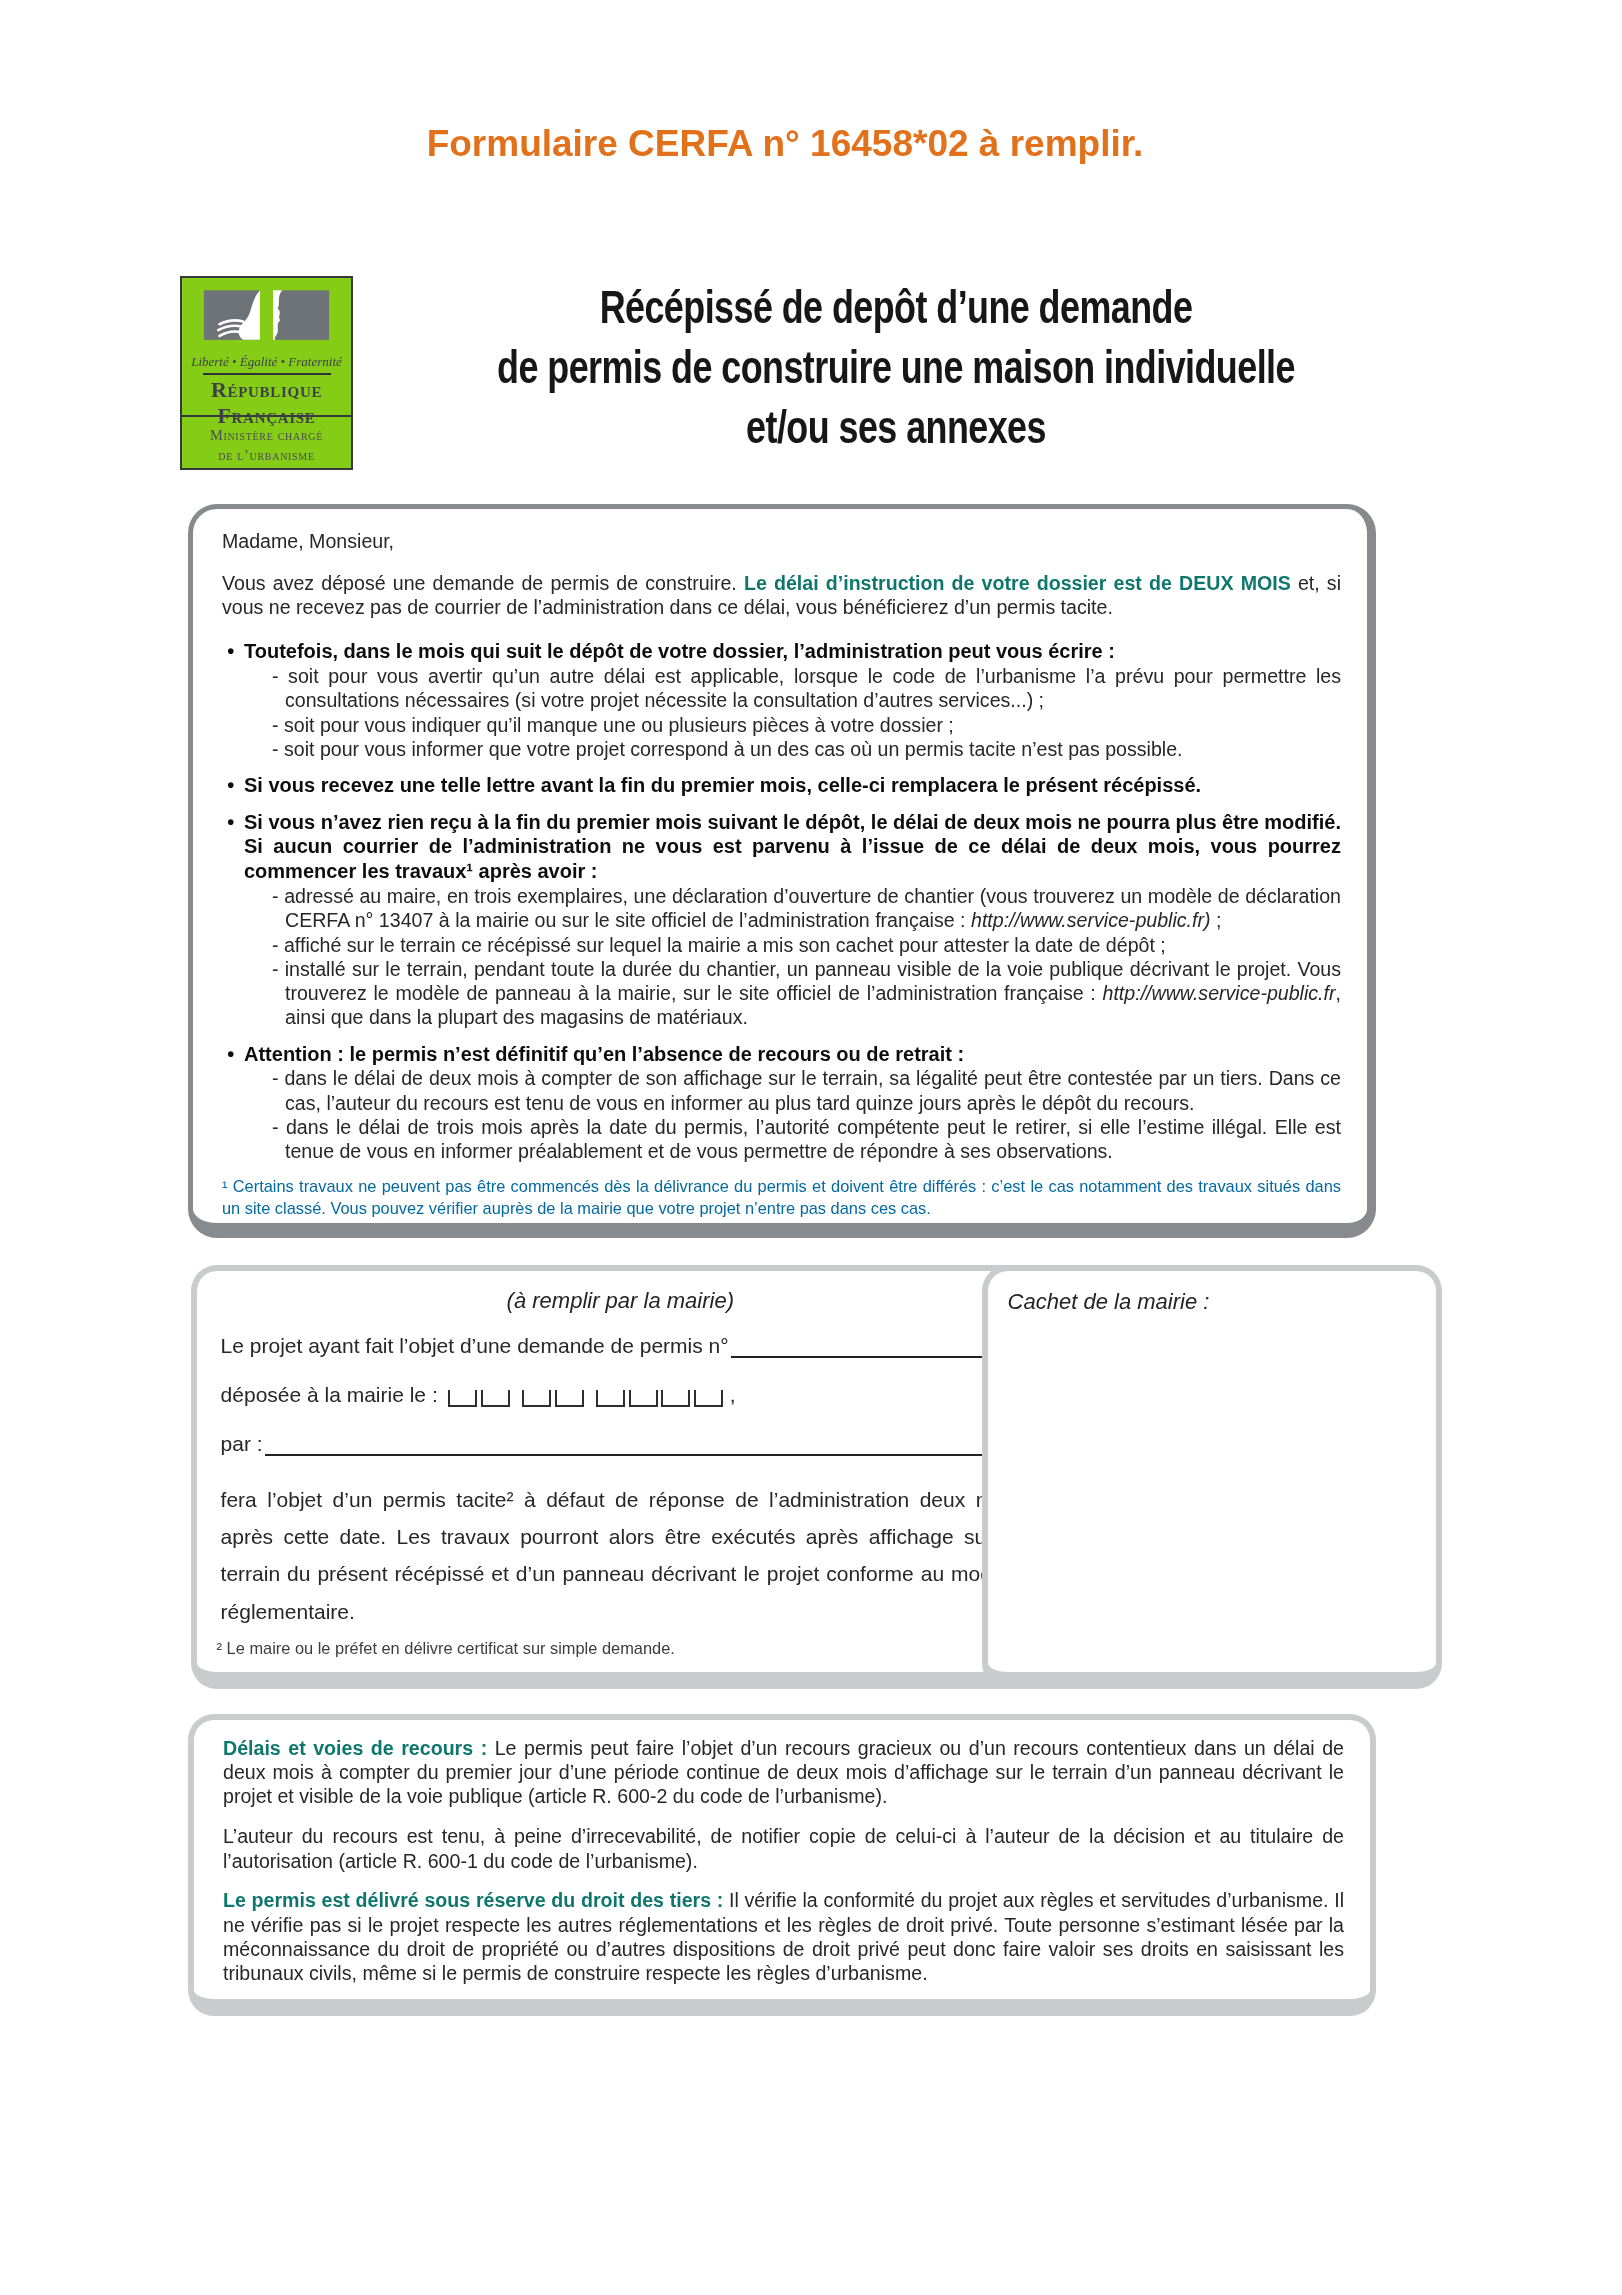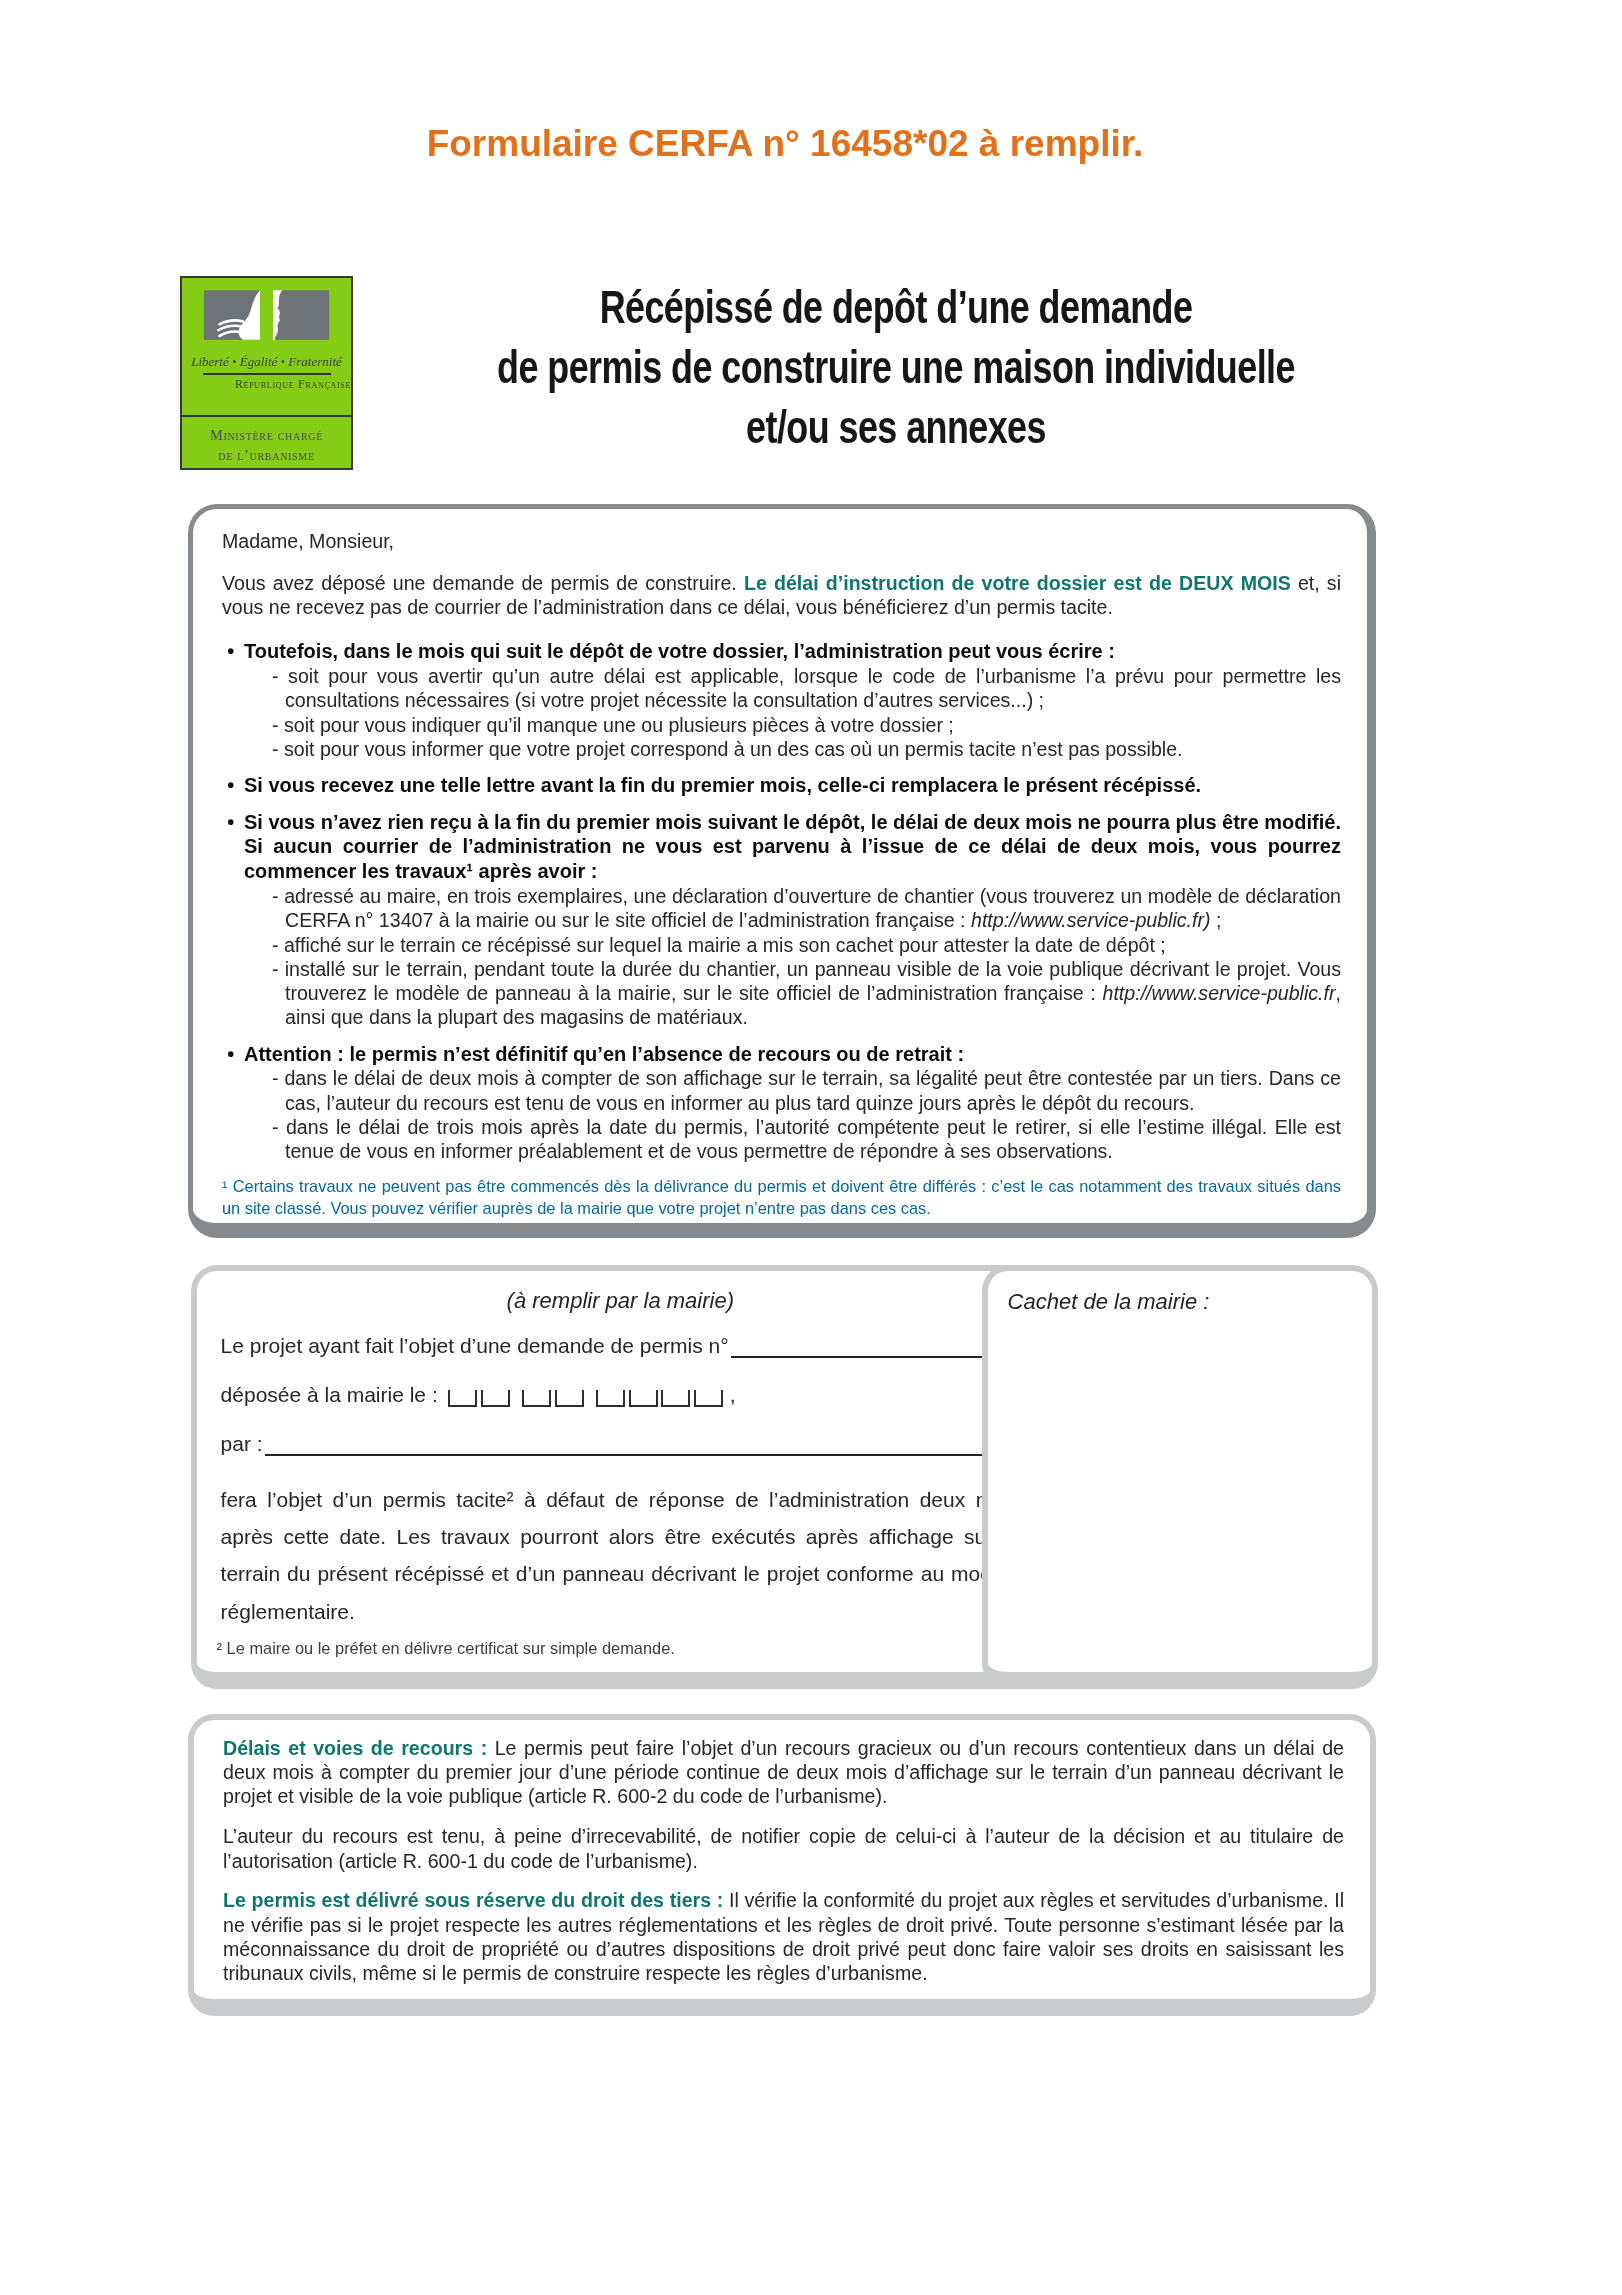--- a/index.html
+++ b/index.html
@@ -23,21 +23,21 @@
   }
   .logo-top { height:139px; border-bottom:2.6px solid #35383c; padding-top:10.5px; text-align:center; }
   .logo-bottom { text-align:center; padding-top:9.2px; }
   .motto {
     font-family:"Liberation Serif", serif; font-style:italic;
     font-size:13px; color:#3e4146; margin-top:3.9px;
   }
   .motto-rule { width:128px; height:2px; background:#2e3135; margin:2.6px auto 2px auto; }
   .republic {
     font-family:"Liberation Serif", serif; font-variant:small-caps;
-    font-weight:normal; font-size:12px; color:#3e4146; letter-spacing:0.7px;text-align:right;
+    font-weight:bold; font-size:22px; color:#3e4146; letter-spacing:0.7px;
   }
   .ministry {
     font-family:"Liberation Serif", serif; font-variant:small-caps;
     font-size:14.4px; color:#4a4d52; letter-spacing:0.7px; line-height:19.6px;
   }
 
   
   .heading { position:absolute; left:352px; top:277px; width:1088px; text-align:center; }
   .hline {
     display:block; font-weight:bold; font-size:46px; line-height:60px; color:#17171a;
@@ -73,21 +73,21 @@
   .fill-line { flex:1; border-bottom:2.6px solid #222226; height:23.6px; margin-left:2.6px; }
   .date-cells { display:flex; align-items:flex-end; margin-left:10.5px; }
   .dcell { width:29px; height:17px; border:2.6px solid #2e2e32; border-top:none; margin-right:3.9px; display:inline-block; }
   .dcell.grp { margin-right:11.8px; }
   .date-comma { margin-left:2.6px; }
   .tacite { text-align:justify; line-height:1.78; margin:0; }
   .fnote2 { position:absolute; left:19.6px; bottom:14.4px; font-size:16.4px; color:#3c3c41; }
 
   
   .box3 {
-    position:absolute; left:982px; top:1265px; width:396px; height:424px;
+    position:absolute; left:982px; top:1265px; width:460px; height:424px;
     border:6.5px solid #C9CBCD; border-bottom-width:17px; border-radius:26px;
     background:#fff; padding:18.3px 19.6px;
   }
   .cachet-label { font-style:italic; font-size:22px; color:#232327; }
 
   
   .box4 {
     position:absolute; left:188px; top:1714px; width:1188px; height:302px;
     border:6.5px solid #C9CBCD; border-bottom-width:17px; border-radius:26px;
     background:#fff; padding:15.7px 26px 13px 29px;

